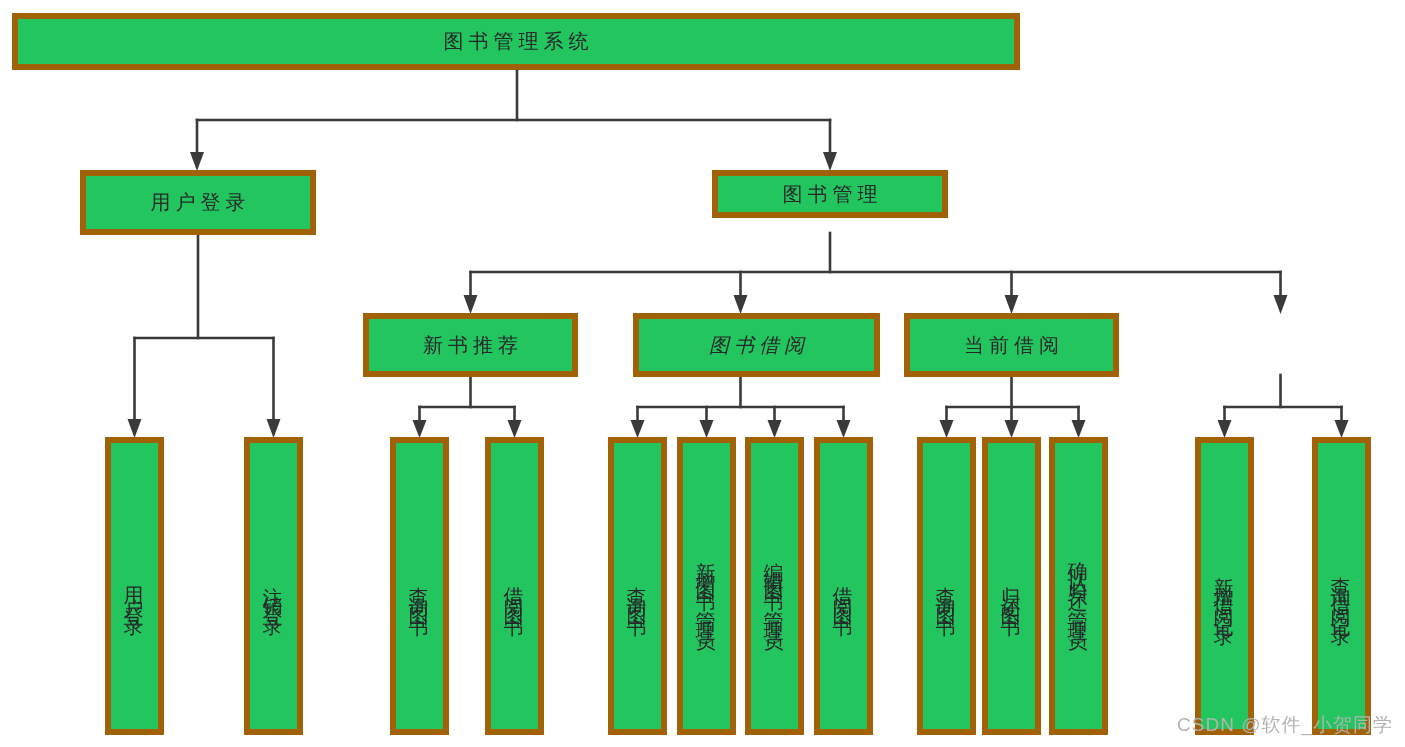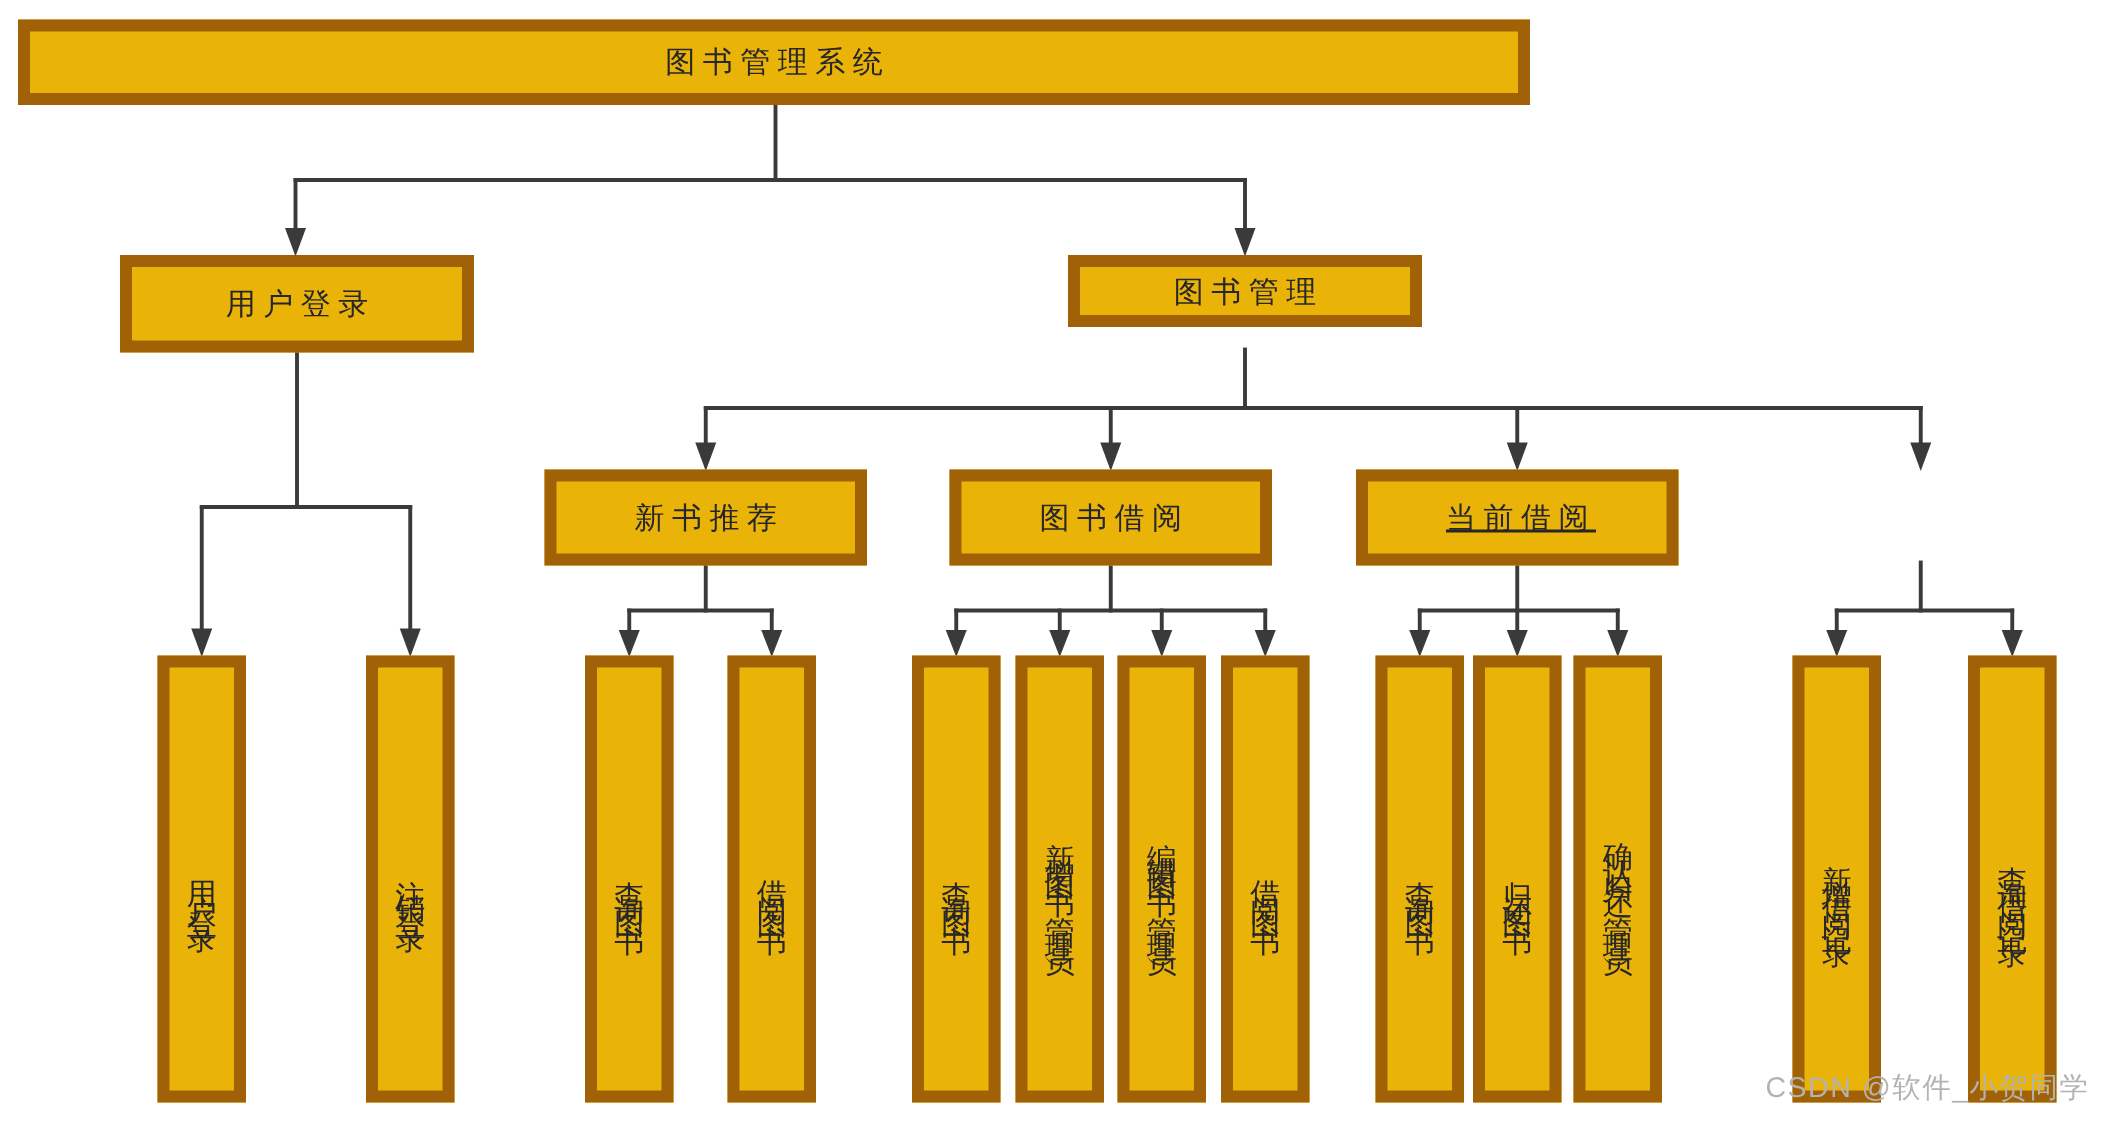--- a/index.html
+++ b/index.html
@@ -22,22 +22,22 @@
     stroke-width: 2.6;
     stroke-linecap: square;
   }
   svg.connectors polygon {
     fill: #3a3a3a;
     stroke: none;
   }
   .box {
     position: absolute;
     box-sizing: border-box;
-    background: #eab308;
-    border: 8px solid #a16207;
+    background: #22c55e;
+    border: 6px solid #a16207;
     display: flex;
     align-items: center;
     justify-content: center;
     color: #26262b;
     z-index: 1;
   }
   .box.h span {
     font-size: 20px;
     letter-spacing: 5px;
     margin-right: -5px;
@@ -150,24 +150,24 @@
   <div class="box h" style="left:80px; top:170px; width:236px; height:65px;">
     <span>用户登录</span>
   </div>
   <div class="box h" style="left:712px; top:170px; width:236px; height:48px;">
     <span>图书管理</span>
   </div>
 
   <div class="box h" style="left:363px; top:313px; width:215px; height:64px;text-align:center;">
     <span>新书推荐</span>
   </div>
-  <div class="box h" style="left:633px; top:313px; width:215px; height:64px;">
+  <div class="box h" style="left:633px; top:313px; width:247px; height:64px;font-style:italic;">
     <span>图书借阅</span>
   </div>
-  <div class="box h" style="left:904px; top:313px; width:215px; height:64px;text-decoration:underline;">
+  <div class="box h" style="left:904px; top:313px; width:215px; height:64px;">
     <span>当前借阅</span>
   </div>
 
   <div class="box v" style="left:105px; top:437px; width:59px; height:298px;">
     <span>用户登录</span>
   </div>
   <div class="box v" style="left:244px; top:437px; width:59px; height:298px;">
     <span>注销登录</span>
   </div>
 

